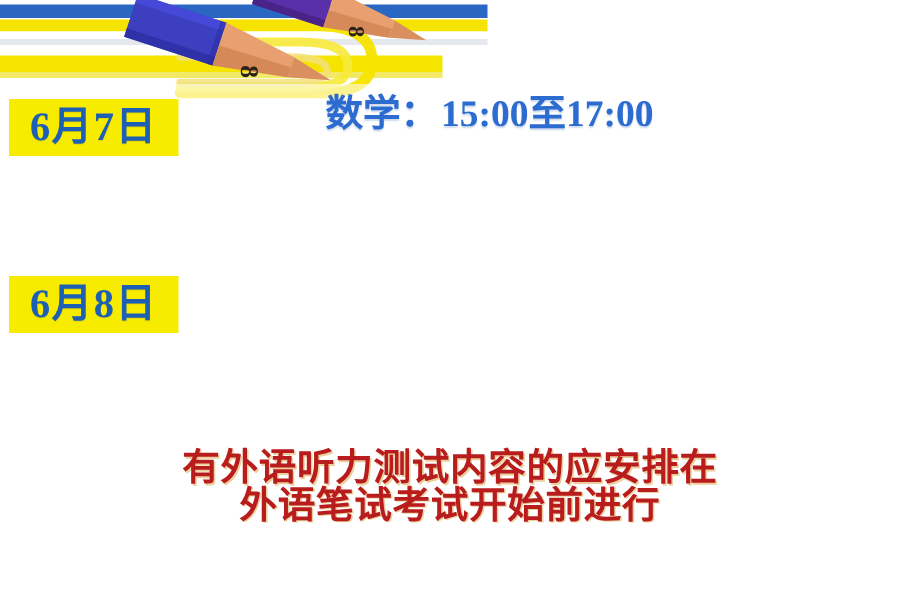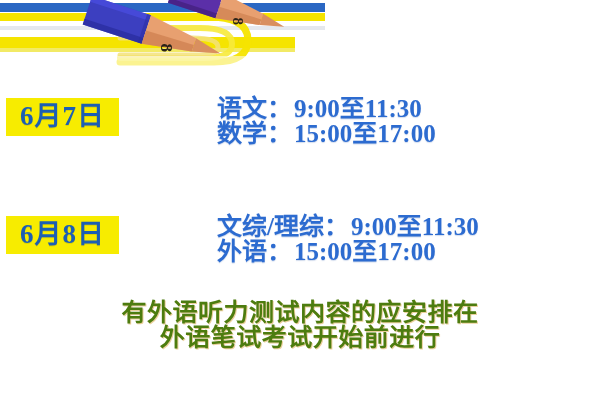--- a/index.html
+++ b/index.html
@@ -26,21 +26,21 @@
     height: 72px;
     overflow: hidden;
     pointer-events: none;
   }
   .deco svg { display: block; }
 
   
   .schedule {
     position: absolute;
     left: 0;
-    top: 88px;
+    top: 56px;
     width: 552px;
   }
   .day-row {
     position: relative;
     height: 116px;
   }
   .date-badge {
     position: absolute;
     left: 6px;
     display: inline-block;
@@ -80,21 +80,21 @@
 
   
   .footnote {
     position: absolute;
     left: 0;
     top: 300px;
     width: 600px;
     text-align: center;
   }
   .footnote-line {
-    color: #4d7c0f;
+    color: #b91c1c;
     font-size: 25px;
     font-weight: bold;
     line-height: 1.0;
     letter-spacing: 0.5px;
     text-shadow: 1px 1px 0 rgba(210,150,40,0.45);
   }
   .footnote-line + .footnote-line { }
 </style>
 </head>
 <body>
@@ -144,38 +144,27 @@
       <rect x="0" y="56" width="600" height="16" fill="#ffffff" opacity="0.55"></rect>
     </svg>
   </div>
 
   <div class="schedule">
 
     <div class="day-row first">
       <span class="date-badge">6月7日</span>
       <div class="subject-list">
         <div class="subject-line">
-          <span class="subject-name">语文：</span><span class="subject-time">9:00至11:30</span>
-        </div>
-        <div class="subject-line">
           <span class="subject-name">数学：</span><span class="subject-time">15:00至17:00</span>
         </div>
       </div>
     </div>
 
     <div class="day-row second">
       <span class="date-badge">6月8日</span>
-      <div class="subject-list">
-        <div class="subject-line">
-          <span class="subject-name">文综/理综：</span><span class="subject-time">9:00至11:30</span>
-        </div>
-        <div class="subject-line">
-          <span class="subject-name">外语：</span><span class="subject-time">15:00至17:00</span>
-        </div>
-      </div>
     </div>
 
   </div>
 
   <div class="footnote">
     <div class="footnote-line">有外语听力测试内容的应安排在</div>
     <div class="footnote-line">外语笔试考试开始前进行</div>
   </div>
 
 </div>

